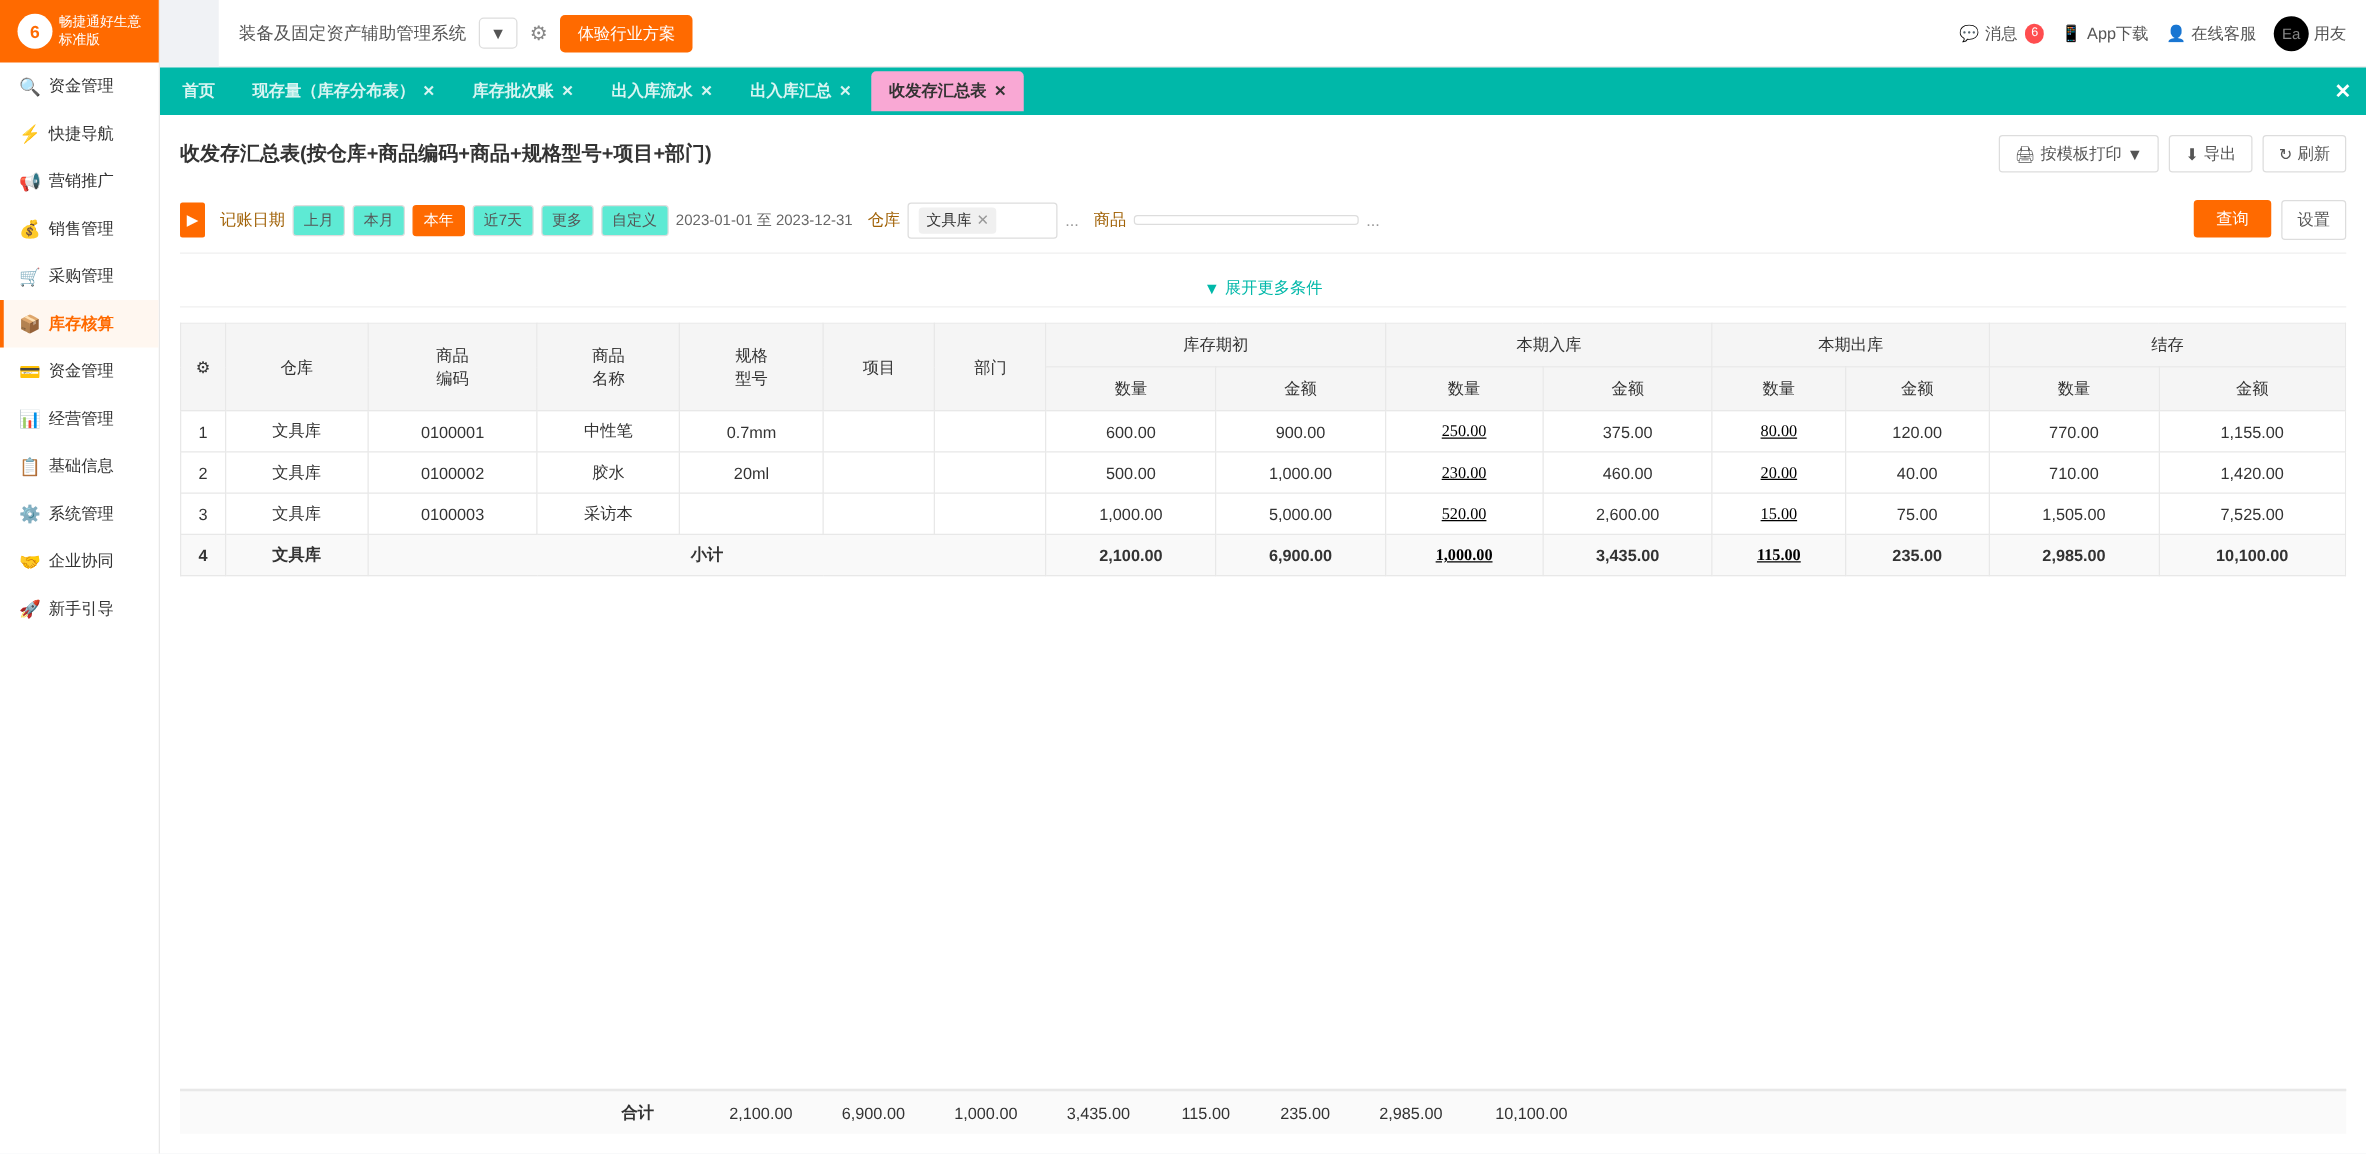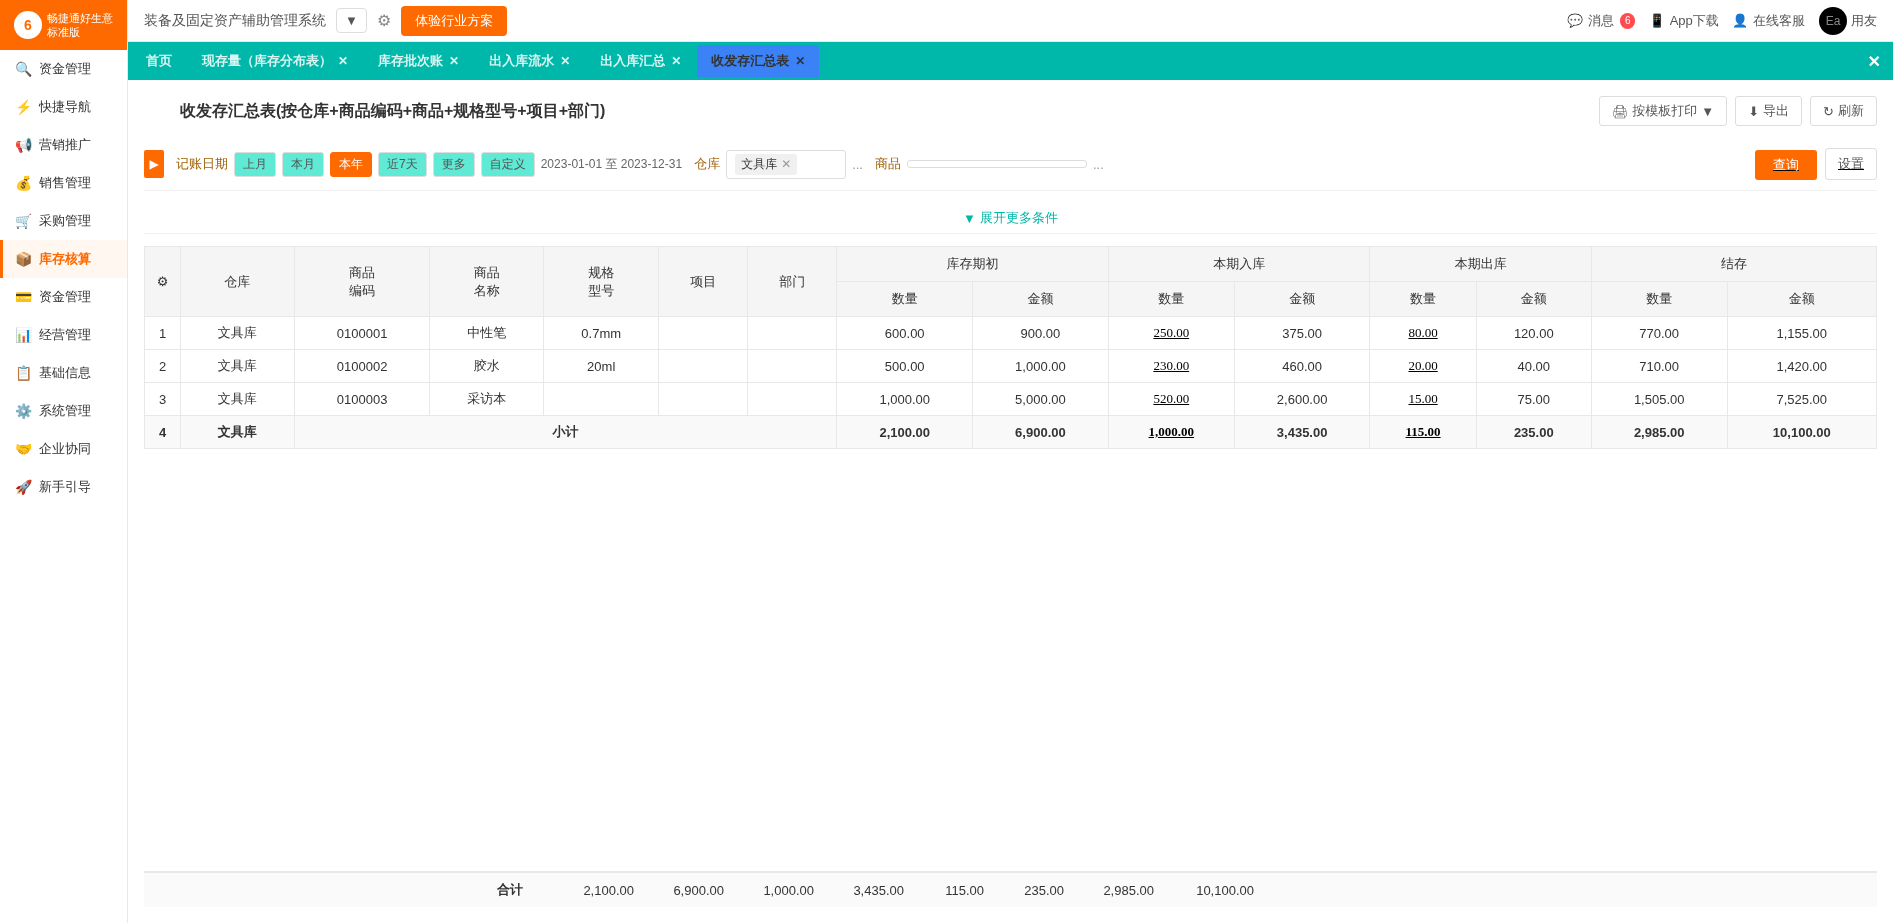--- a/index.html
+++ b/index.html
@@ -56,27 +56,28 @@
     
     .main {
       flex: 1;
       display: flex;
       flex-direction: column;
       overflow: hidden;
     }
 
     
     .top-bar {
-      height: 42px;
+      height: 54px;
       background: white;
       display: flex;
       align-items: center;
       padding: 0 16px;
       border-bottom: 1px solid #e8e8e8;
       gap: 10px;
+      margin-left: 47px;
     }
     .top-bar-system-name {
       font-size: 14px;
       color: #555;
     }
     .top-bar-dropdown {
       display: flex;
       align-items: center;
       gap: 4px;
       cursor: pointer;
@@ -145,21 +146,21 @@
       align-items: center;
       padding: 0 14px;
       height: 32px;
       border-radius: 4px 4px 0 0;
       cursor: pointer;
       font-size: 13px;
       color: rgba(255,255,255,0.85);
       gap: 6px;
       white-space: nowrap;
     }
-    .tab.active { background: #3b82f6; color: #333; }
+    .tab.active { background: #f9a8d4; color: #333; }
     .tab-close { font-size: 12px; color: inherit; }
     .tab-bar-close-btn {
       margin-left: auto;
       color: white;
       cursor: pointer;
       font-size: 16px;
       padding: 0 8px;
     }
 
     
@@ -464,21 +465,21 @@
       </div>
       <div class="tab active">
         <span>收发存汇总表</span>
         <span class="tab-close">✕</span>
       </div>
       <span class="tab-bar-close-btn">✕</span>
   </div>
 
   <div class="content">
 
-    <div style="display:flex;align-items:center;justify-content:space-between;margin-left:36px;">
+    <div style="display:flex;align-items:center;justify-content:space-between;">
       <h2 class="page-title">收发存汇总表(按仓库+商品编码+商品+规格型号+项目+部门)</h2>
       <div style="display:flex;gap:8px;align-items:center;">
         <div class="action-btn">
           <span>🖨</span>
           <span>按模板打印</span>
           <span>▼</span>
         </div>
         <div class="action-btn">
           <span>⬇</span>
           <span>导出</span>
@@ -510,21 +511,21 @@
             <span class="tag-close">✕</span>
           </span>
         </div>
         <span class="filter-ellipsis">...</span>
       </div>
       <div class="filter-group">
         <span class="filter-label">商品</span>
         <div class="filter-input" style="min-width:180px;"></div>
         <span class="filter-ellipsis">...</span>
       </div>
-      <div class="filter-section-right" style="margin-left:auto;display:flex;gap:8px;align-items:flex-end;text-decoration:underline;">
+      <div class="filter-section-right" style="margin-left:auto;display:flex;gap:8px;align-items:flex-start;">
         <button class="query-btn">查询</button>
         <button class="setting-btn">设置</button>
       </div>
     </div>
 
     <div class="expand-more">
       <div class="filter-expand">
         <span>▼</span>
         <span>展开更多条件</span>
       </div>

